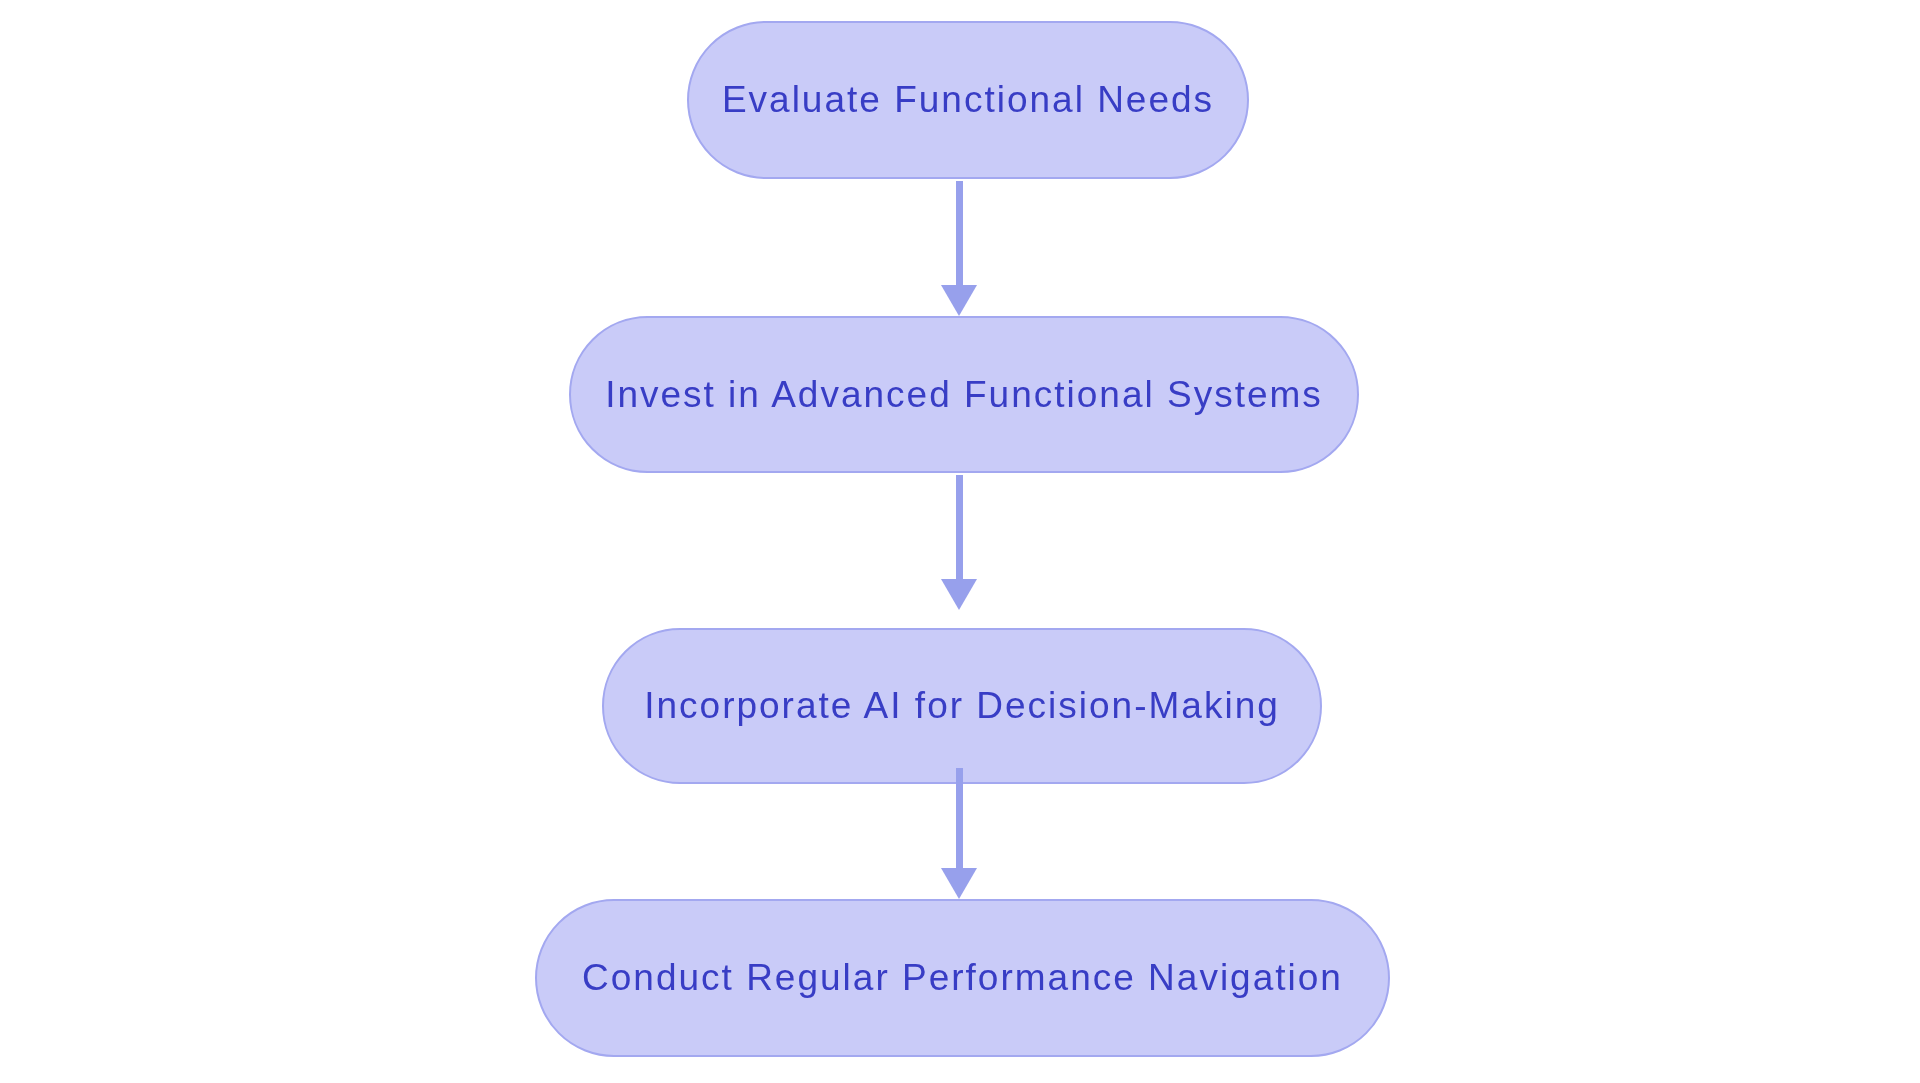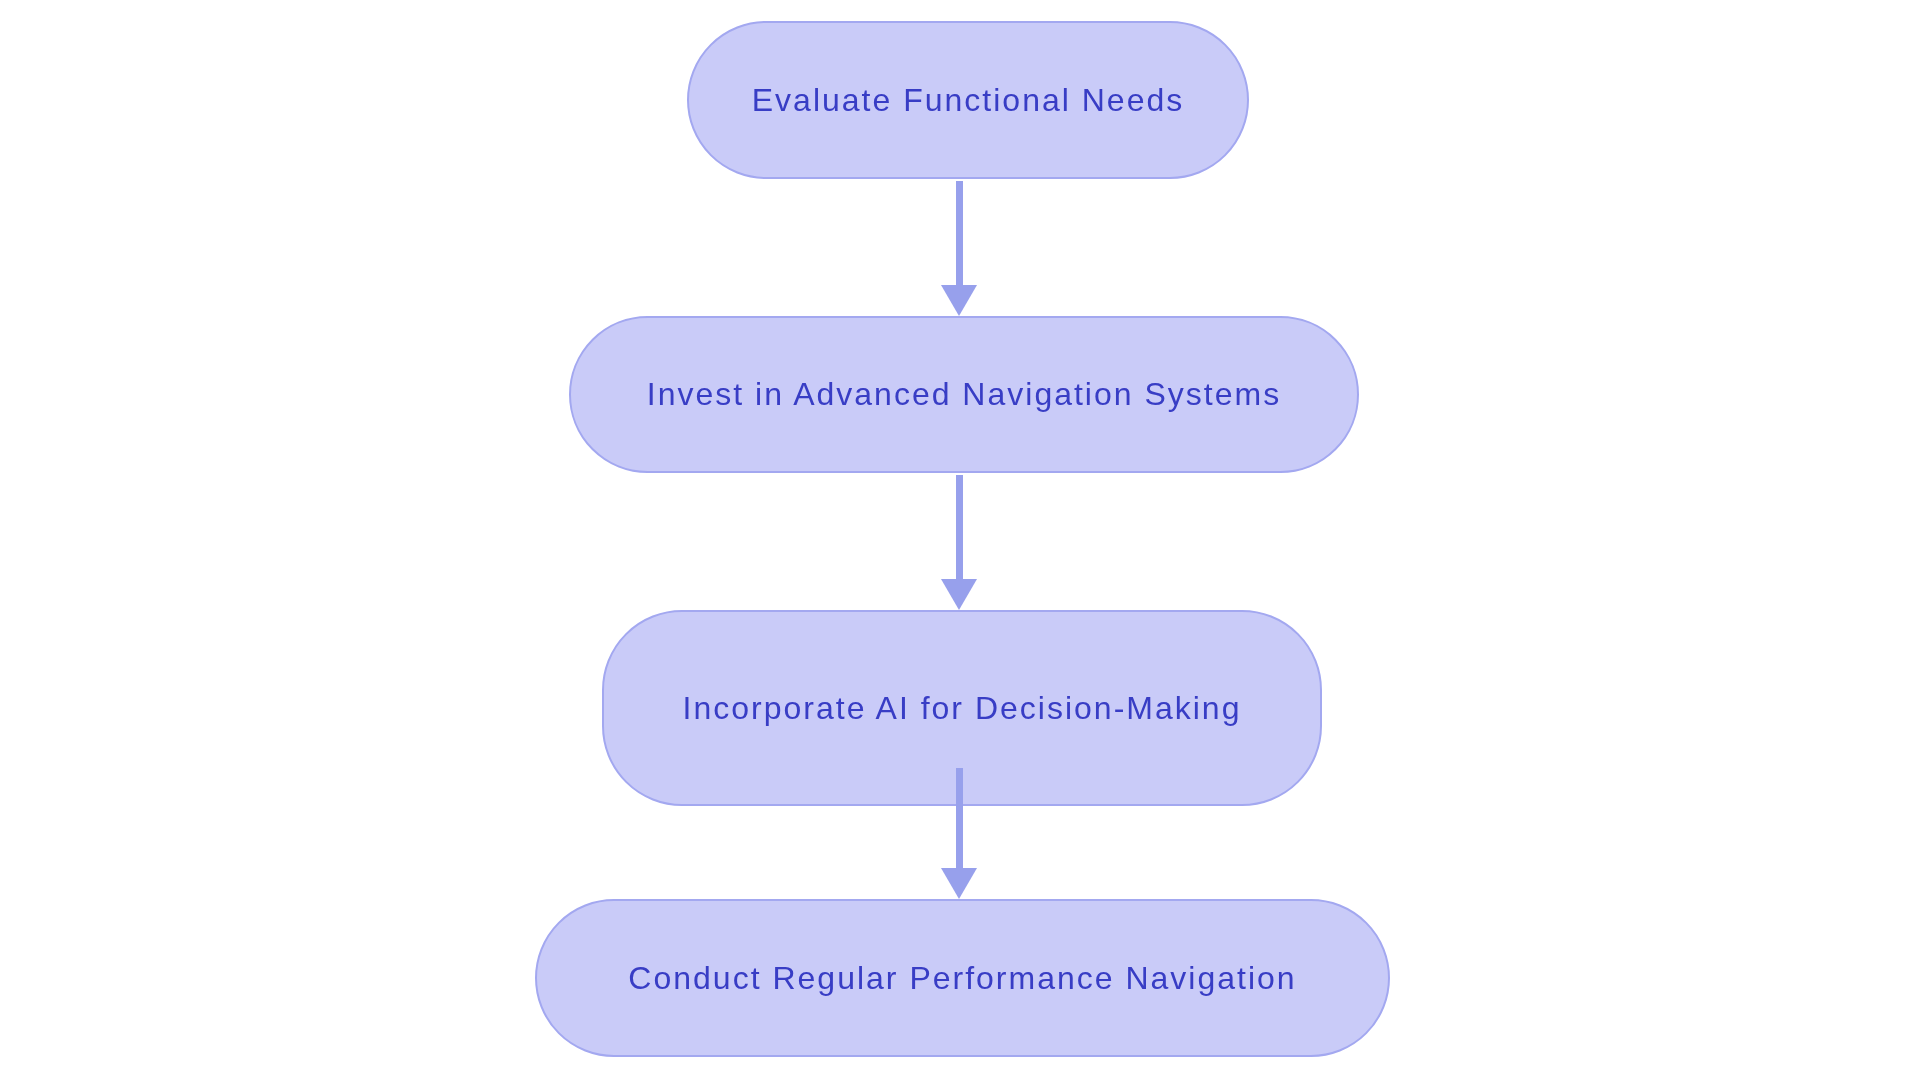--- a/index.html
+++ b/index.html
@@ -27,29 +27,29 @@
     position: absolute;
     display: flex;
     align-items: center;
     justify-content: center;
     background: var(--node-fill);
     border: 2px solid var(--node-border);
     border-radius: 80px;
   }
   .node .label {
     color: var(--node-text);
-    font-size: 32px;
+    font-size: 37px;
     font-weight: 400;
     letter-spacing: 2px;
     white-space: nowrap;
     text-align: left;
   }
   .node1 { left: 687px; top: 21px;  width: 562px; height: 158px; }
   .node2 { left: 569px; top: 316px; width: 790px; height: 157px; }
-  .node3 { left: 602px; top: 610px; width: 720px; height: 196px; }
+  .node3 { left: 602px; top: 628px; width: 720px; height: 156px; }
   .node4 { left: 535px; top: 899px; width: 855px; height: 158px; }
 
   .arrow {
     position: absolute;
     width: 36px;
     left: 941px; 
   }
   .arrow1 { top: 181px; height: 135px; }
   .arrow2 { top: 475px; height: 135px; }
   .arrow3 { top: 768px; height: 131px; }
@@ -80,21 +80,21 @@
   <div class="node node1">
     <span class="label">Evaluate Functional Needs</span>
   </div>
 
   <div class="arrow arrow1">
     <div class="stem"></div>
     <div class="head"></div>
   </div>
 
   <div class="node node2">
-    <span class="label">Invest in Advanced Navigation Systems</span>
+    <span class="label">Invest in Advanced Functional Systems</span>
   </div>
 
   <div class="arrow arrow2">
     <div class="stem"></div>
     <div class="head"></div>
   </div>
 
   <div class="node node3">
     <span class="label">Incorporate AI for Decision-Making</span>
   </div>

